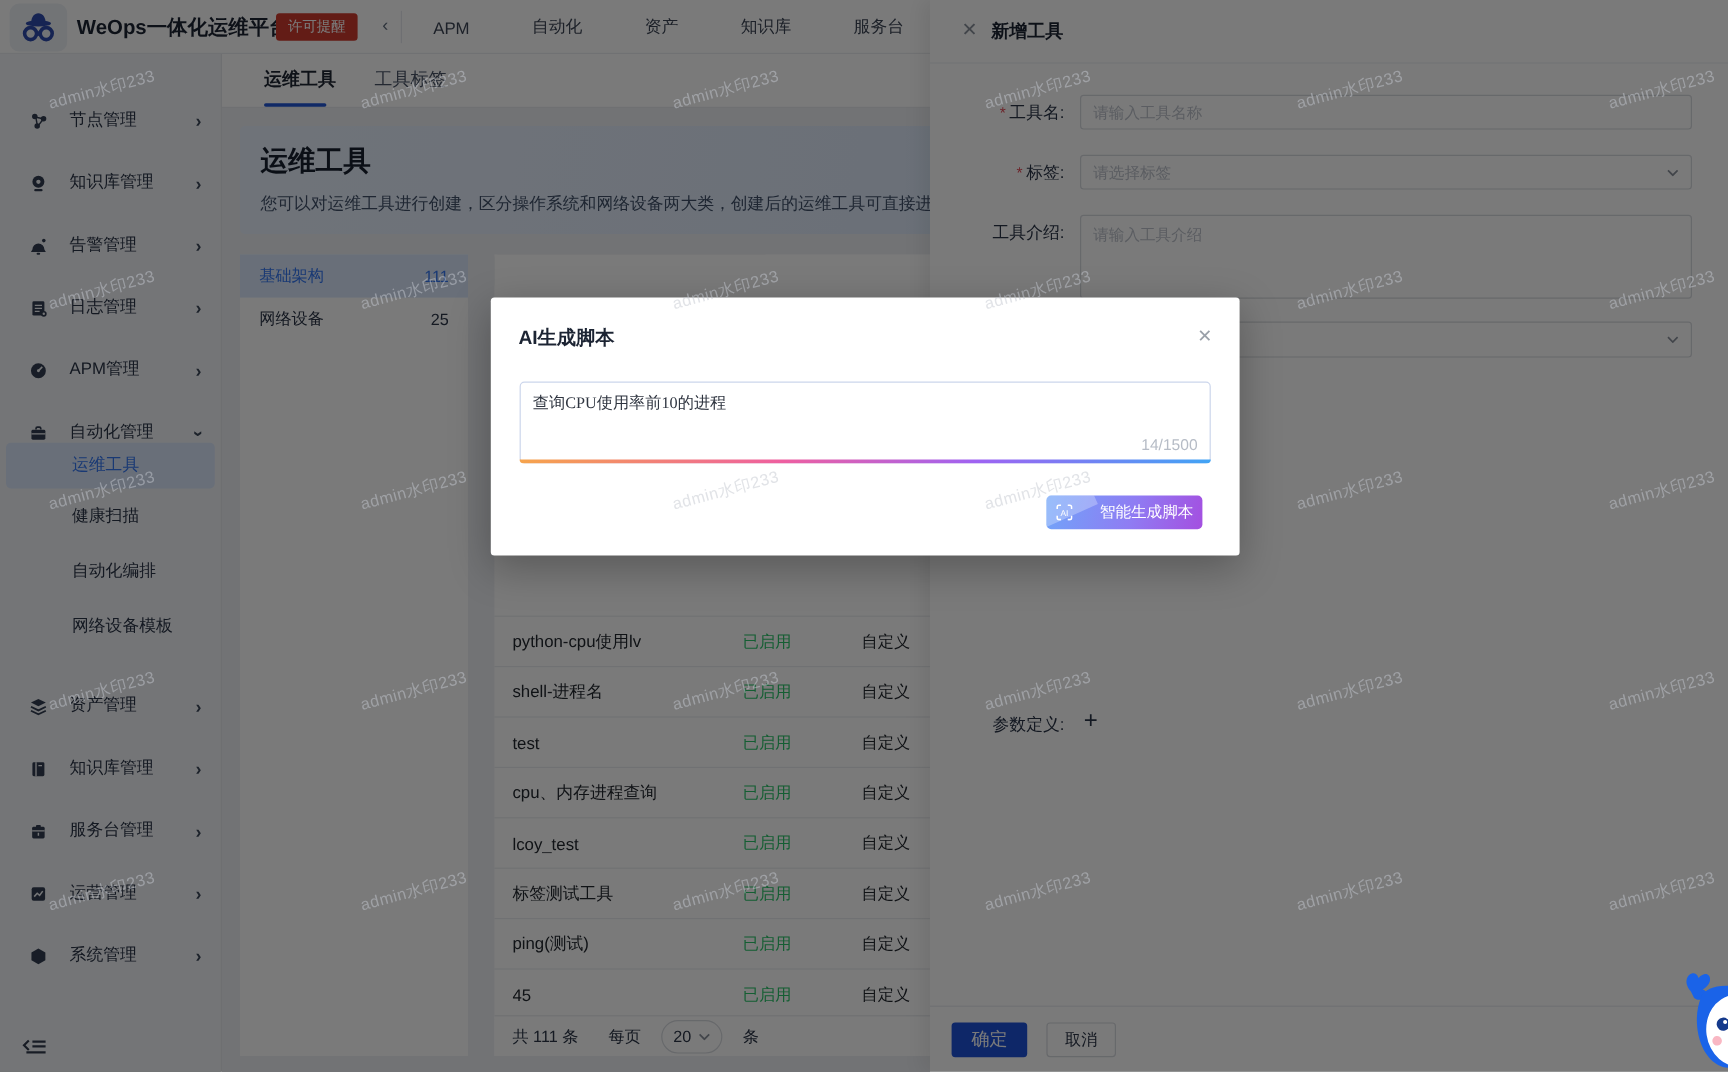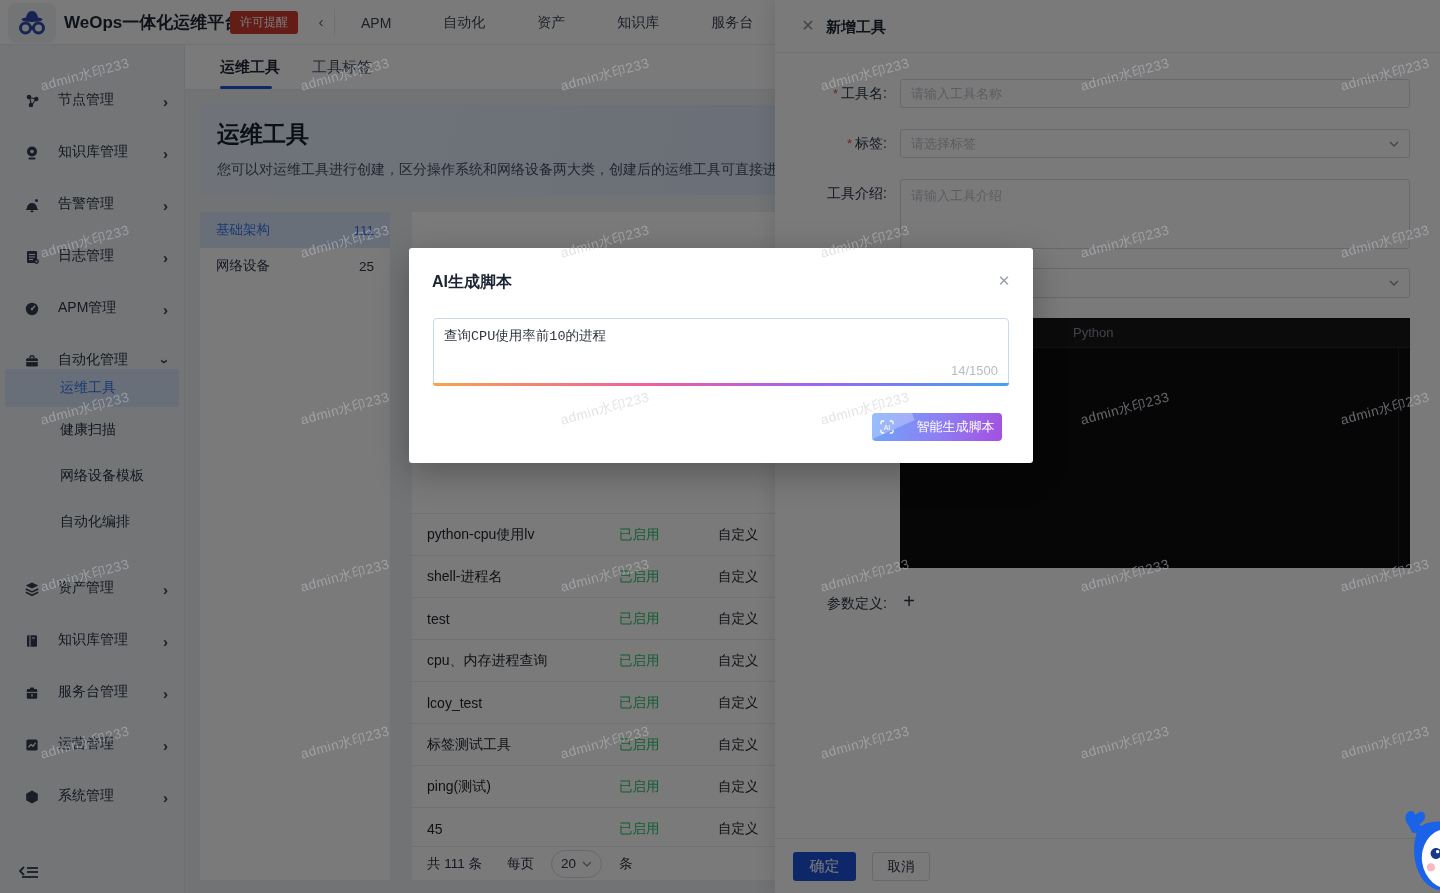--- a/index.html
+++ b/index.html
@@ -98,21 +98,21 @@
   .btn-cancel{position:absolute;left:97px;top:13px;width:58px;height:29px;background:#fff;color:#2c3648;
     border:1px solid #d8dbe0;font-size:13.5px;border-radius:3px;display:flex;align-items:center;justify-content:center;}
 
   
   #modal{position:absolute;left:409px;top:248px;width:624px;height:215px;background:#fff;border-radius:3px;
     box-shadow:0 10px 34px rgba(0,0,0,0.28);}
   .modal-title{position:absolute;left:23px;top:24px;font-size:16px;font-weight:600;color:#1c2433;}
   .modal-close{position:absolute;left:584px;top:22px;width:22px;height:22px;text-align:center;line-height:22px;font-size:15px;color:#9aa0a9;}
   .ai-box{position:absolute;left:24px;top:70px;width:576px;height:68px;border:1px solid #ccd6ec;border-radius:4px;background:#fff;}
   .ai-box textarea{width:100%;height:54px;border:none;outline:none;resize:none;background:transparent;
-    font-size:13.5px;color:#2f3540;padding:8px 10px;font-family:Liberation Mono, monospace;}
+    font-size:13.5px;color:#2f3540;padding:8px 10px;font-family:Liberation Serif, serif;}
   .ai-count{position:absolute;right:10px;bottom:7px;font-size:13px;color:#b6bcc6;}
   .ai-grad{position:absolute;left:-1px;right:-1px;bottom:-1px;height:3px;border-radius:0 0 4px 4px;
     background:linear-gradient(90deg,#f6a44c 0%,#ee5fa0 38%,#9f63f2 66%,#41a4f5 100%);}
   .ai-btn{position:absolute;left:463px;top:165px;width:130px;height:28px;border-radius:4px;color:#fff;font-size:13px;
     display:flex;align-items:center;justify-content:center;gap:23px;overflow:hidden;
     background:linear-gradient(105deg,#70a5f9 0%,#8f7cf3 55%,#a44fe0 100%);}
   .ai-btn::before{content:"";position:absolute;left:-18px;top:-16px;width:56px;height:36px;
     background:rgba(255,255,255,0.28);transform:rotate(-24deg);}
 
   
@@ -218,24 +218,24 @@
         <span class="lbl">自动化管理</span>
           <span class="chev down">›</span>
       </div>
       <div class="sub-item selected">
           <span>运维工具</span>
         </div>
       <div class="sub-item">
           <span>健康扫描</span>
         </div>
       <div class="sub-item">
+          <span>自动化编排</span>
+        </div>
+      <div class="sub-item">
           <span>网络设备模板</span>
-        </div>
-      <div class="sub-item">
-          <span>自动化编排</span>
         </div>
       <div class="side-item">
         <svg class="icn" viewBox="0 0 16 16">
             <path d="M8 1.5l6.2 3L8 7.5l-6.2-3z"></path>
             <path d="M1.8 8L8 11l6.2-3" fill="none" stroke="#333e52" stroke-width="1.5"></path>
             <path d="M1.8 11.3L8 14.3l6.2-3" fill="none" stroke="#333e52" stroke-width="1.5"></path>
           </svg>
         <span class="lbl">资产管理</span>
           <span class="chev">›</span>
       </div>
@@ -406,26 +406,20 @@
       <textarea placeholder="请输入工具介绍" style=""></textarea>
     </div>
 
     <div class="f-select" style="top:268px;height:30px;">
       <span></span>
       <svg class="sel-chev" viewBox="0 0 10 6" fill="none" stroke="#8a919c" stroke-width="1.4">
           <polyline points="1,1 5,5 9,1"></polyline>
         </svg>
     </div>
 
-    <div class="editor">
-      <div class="editor-head">
-        <span class="editor-lang">Python</span>
-      </div>
-      <div class="editor-scroll"></div>
-    </div>
 
     <div class="params-label">参数定义:</div>
     <div class="params-add">+</div>
 
     <div class="drawer-foot">
       <div class="btn-confirm">确定</div>
       <div class="btn-cancel">取消</div>
     </div>
   </aside>
 

